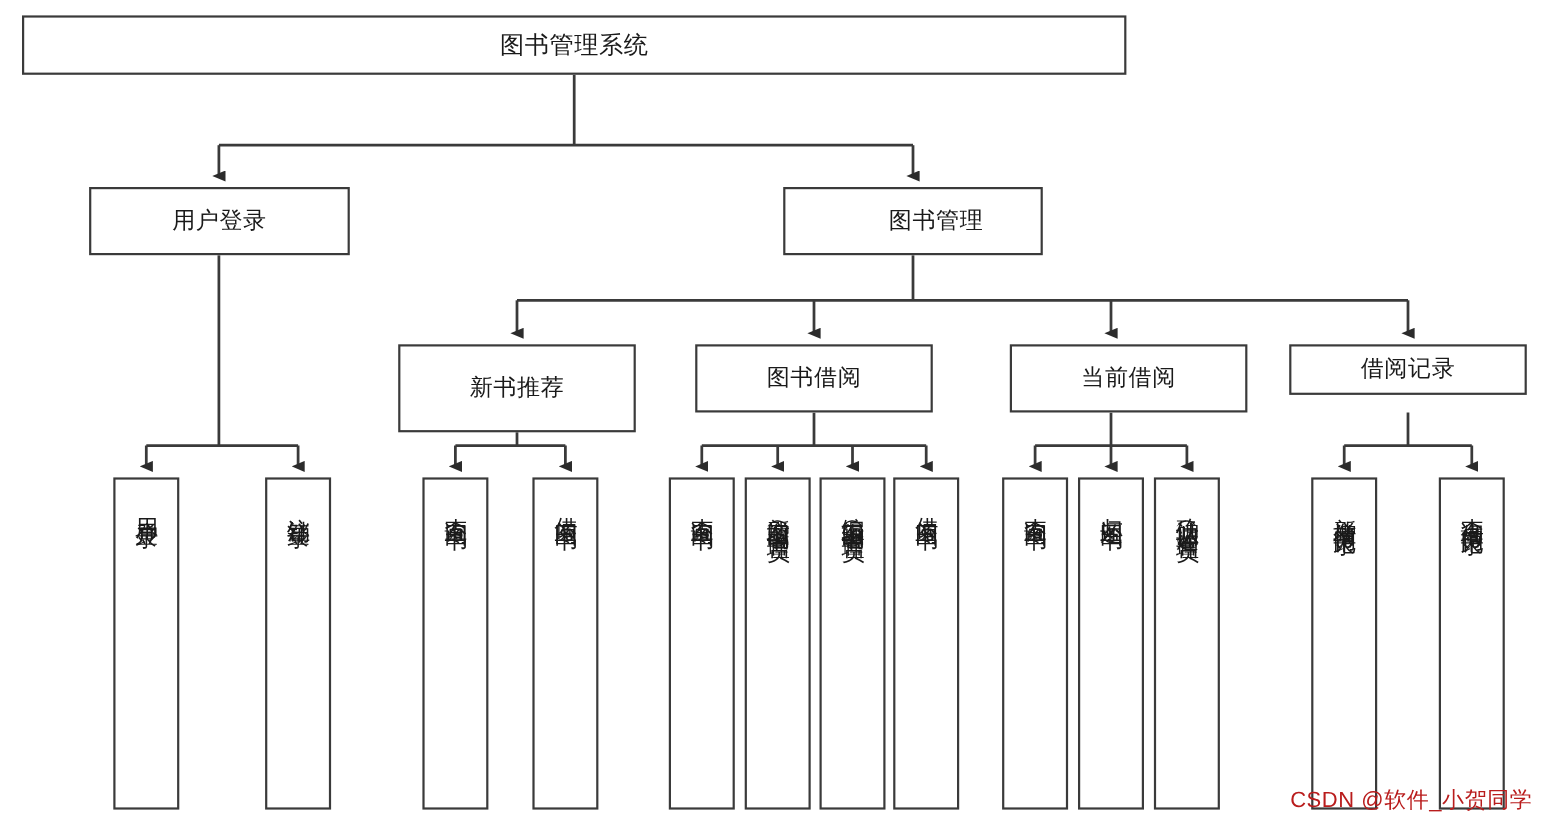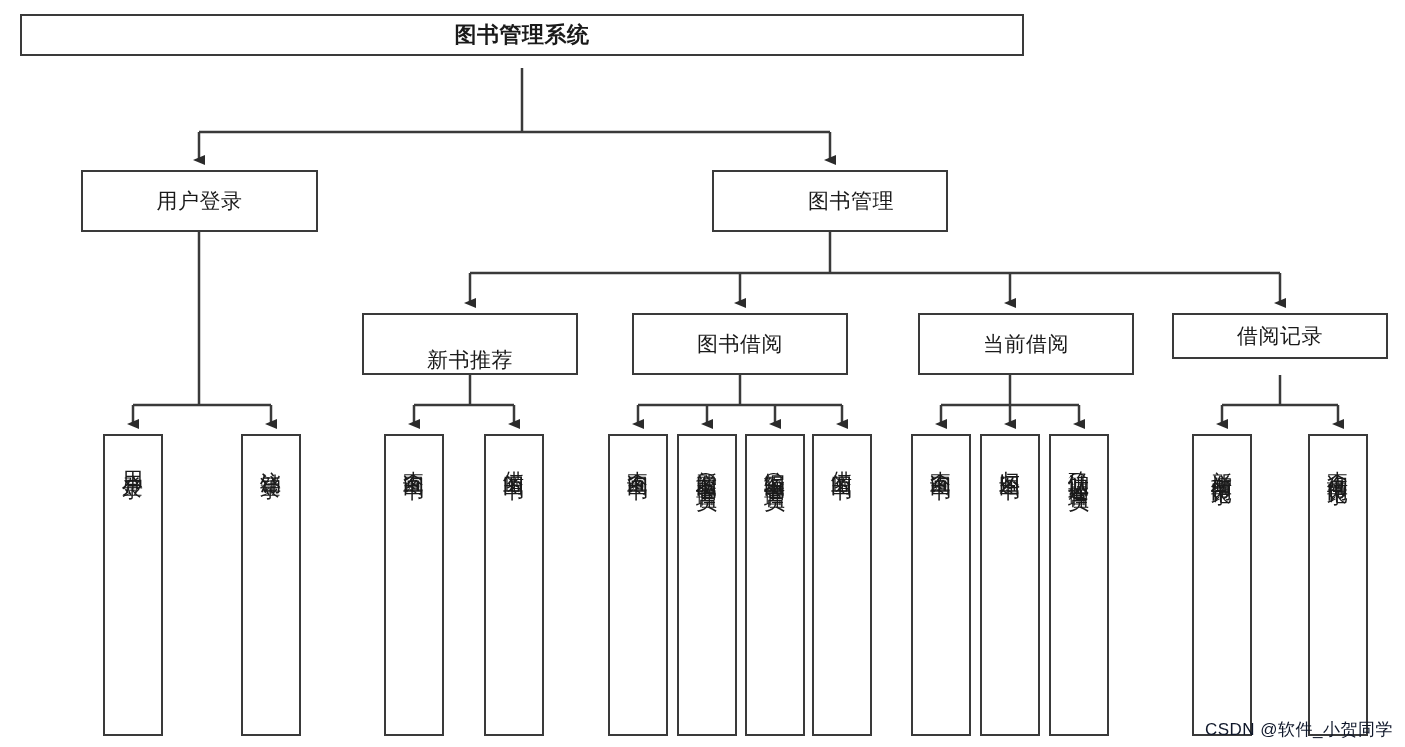--- a/index.html
+++ b/index.html
@@ -53,22 +53,22 @@
     text-orientation: upright;
     font-size: 21px;
     letter-spacing: 3px;
     line-height: 1;
     white-space: nowrap;
   }
   .watermark {
     position: absolute;
     right: 12px;
     bottom: 6px;
-    font-size: 17px;
-    color: #0f172a;
+    font-size: 20px;
+    color: #b91c1c;
     letter-spacing: 0.5px;
     z-index: 5;
     white-space: nowrap;
   }
 </style>
 </head>
 <body>
 
 <div id="canvas">
 
@@ -115,32 +115,32 @@
       <path d="M1010,405 L1010,424" marker-end="url(#arrow)"></path>
       <path d="M1079,405 L1079,424" marker-end="url(#arrow)"></path>
 
       <path d="M1280,375 L1280,405"></path>
       <path d="M1222,405 L1338,405"></path>
       <path d="M1222,405 L1222,424" marker-end="url(#arrow)"></path>
       <path d="M1338,405 L1338,424" marker-end="url(#arrow)"></path>
     </g>
   </svg>
 
-  <div class="node root" style="left:20px; top:14px; width:1004px; height:42px;font-weight:bold;">
+  <div class="node root" style="left:20px; top:14px; width:1004px; height:54px;">
     <span class="lbl">图书管理系统</span>
   </div>
 
   <div class="node" style="left:81px; top:170px; width:237px; height:62px;">
     <span class="lbl">用户登录</span>
   </div>
   <div class="node" style="left:712px; top:170px; width:236px; height:62px;padding-left:42px;">
     <span class="lbl">图书管理</span>
   </div>
 
-  <div class="node" style="left:362px; top:313px; width:216px; height:62px;align-items:flex-end;">
+  <div class="node" style="left:362px; top:313px; width:216px; height:80px;">
     <span class="lbl">新书推荐</span>
   </div>
   <div class="node" style="left:632px; top:313px; width:216px; height:62px;">
     <span class="lbl">图书借阅</span>
   </div>
   <div class="node" style="left:902px; top:313px; width:216px; height:62px;margin-left:16px;">
     <span class="lbl">当前借阅</span>
   </div>
   <div class="node" style="left:1172px; top:313px; width:216px; height:46px;">
     <span class="lbl">借阅记录</span>

